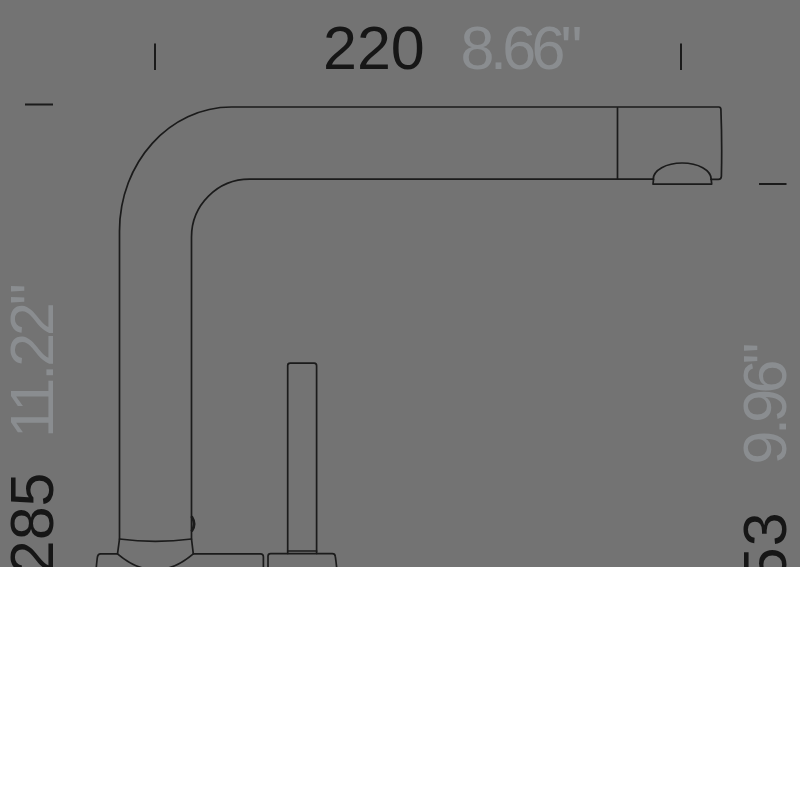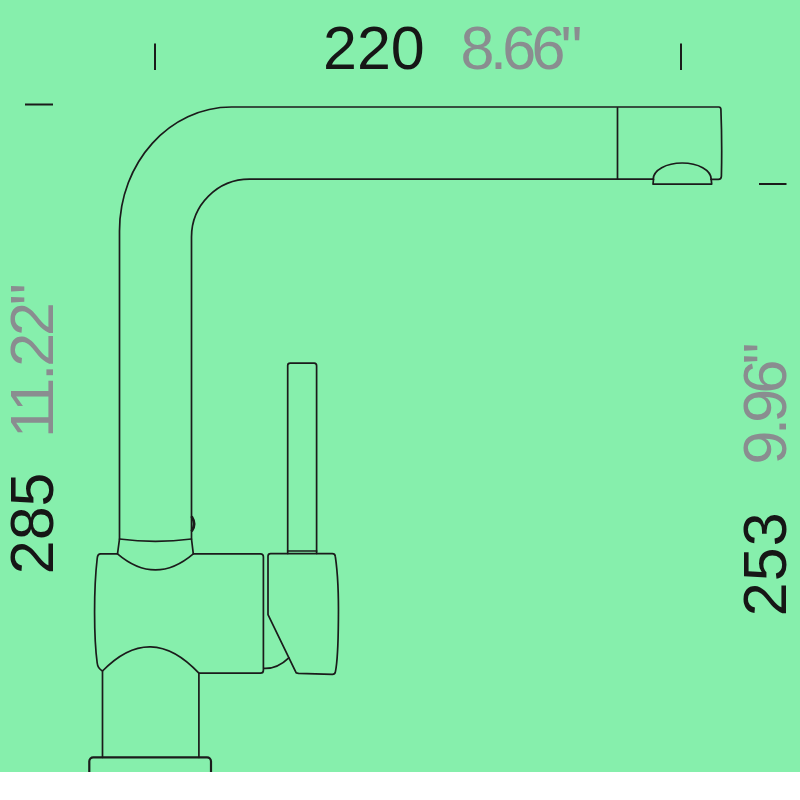--- a/index.html
+++ b/index.html
@@ -1,16 +1,16 @@
 <!DOCTYPE html>
 <html><head>
 <meta charset="utf-8">
 <style>
   html,body{margin:0;padding:0;background:#fff;}
-  .page{position:relative;width:800px;height:772px;background:#86efac;overflow:hidden;
+  .page{position:relative;width:800px;height:567px;background:#737373;overflow:hidden;
         font-family:"Liberation Sans", sans-serif;}
   svg{position:absolute;left:0;top:0;}
 </style>
 </head>
 <body>
 <div class="page">
 
 <svg width="800" height="800" viewBox="0 0 800 800">
   <g fill="none" stroke="#1b1b1b" stroke-width="1.7" stroke-linecap="round" stroke-linejoin="round">
 

